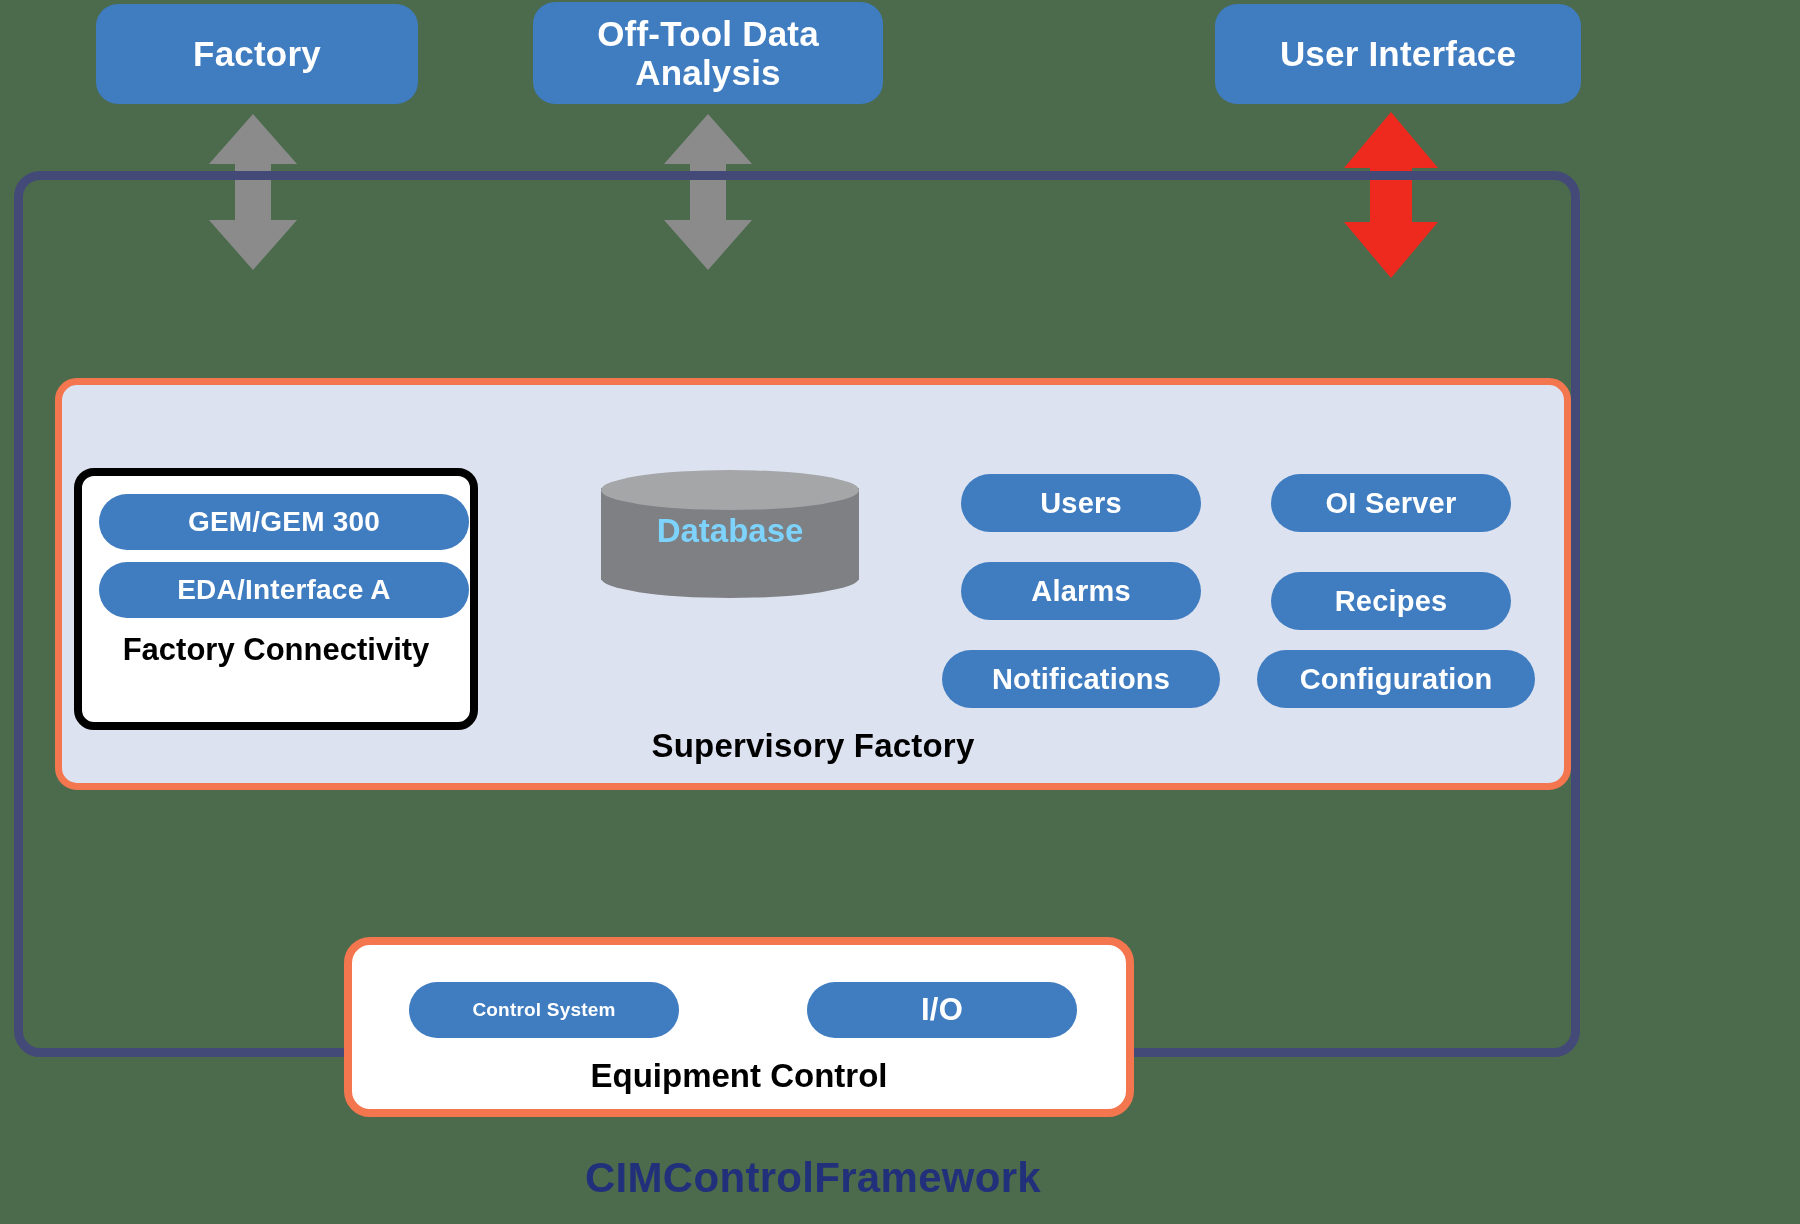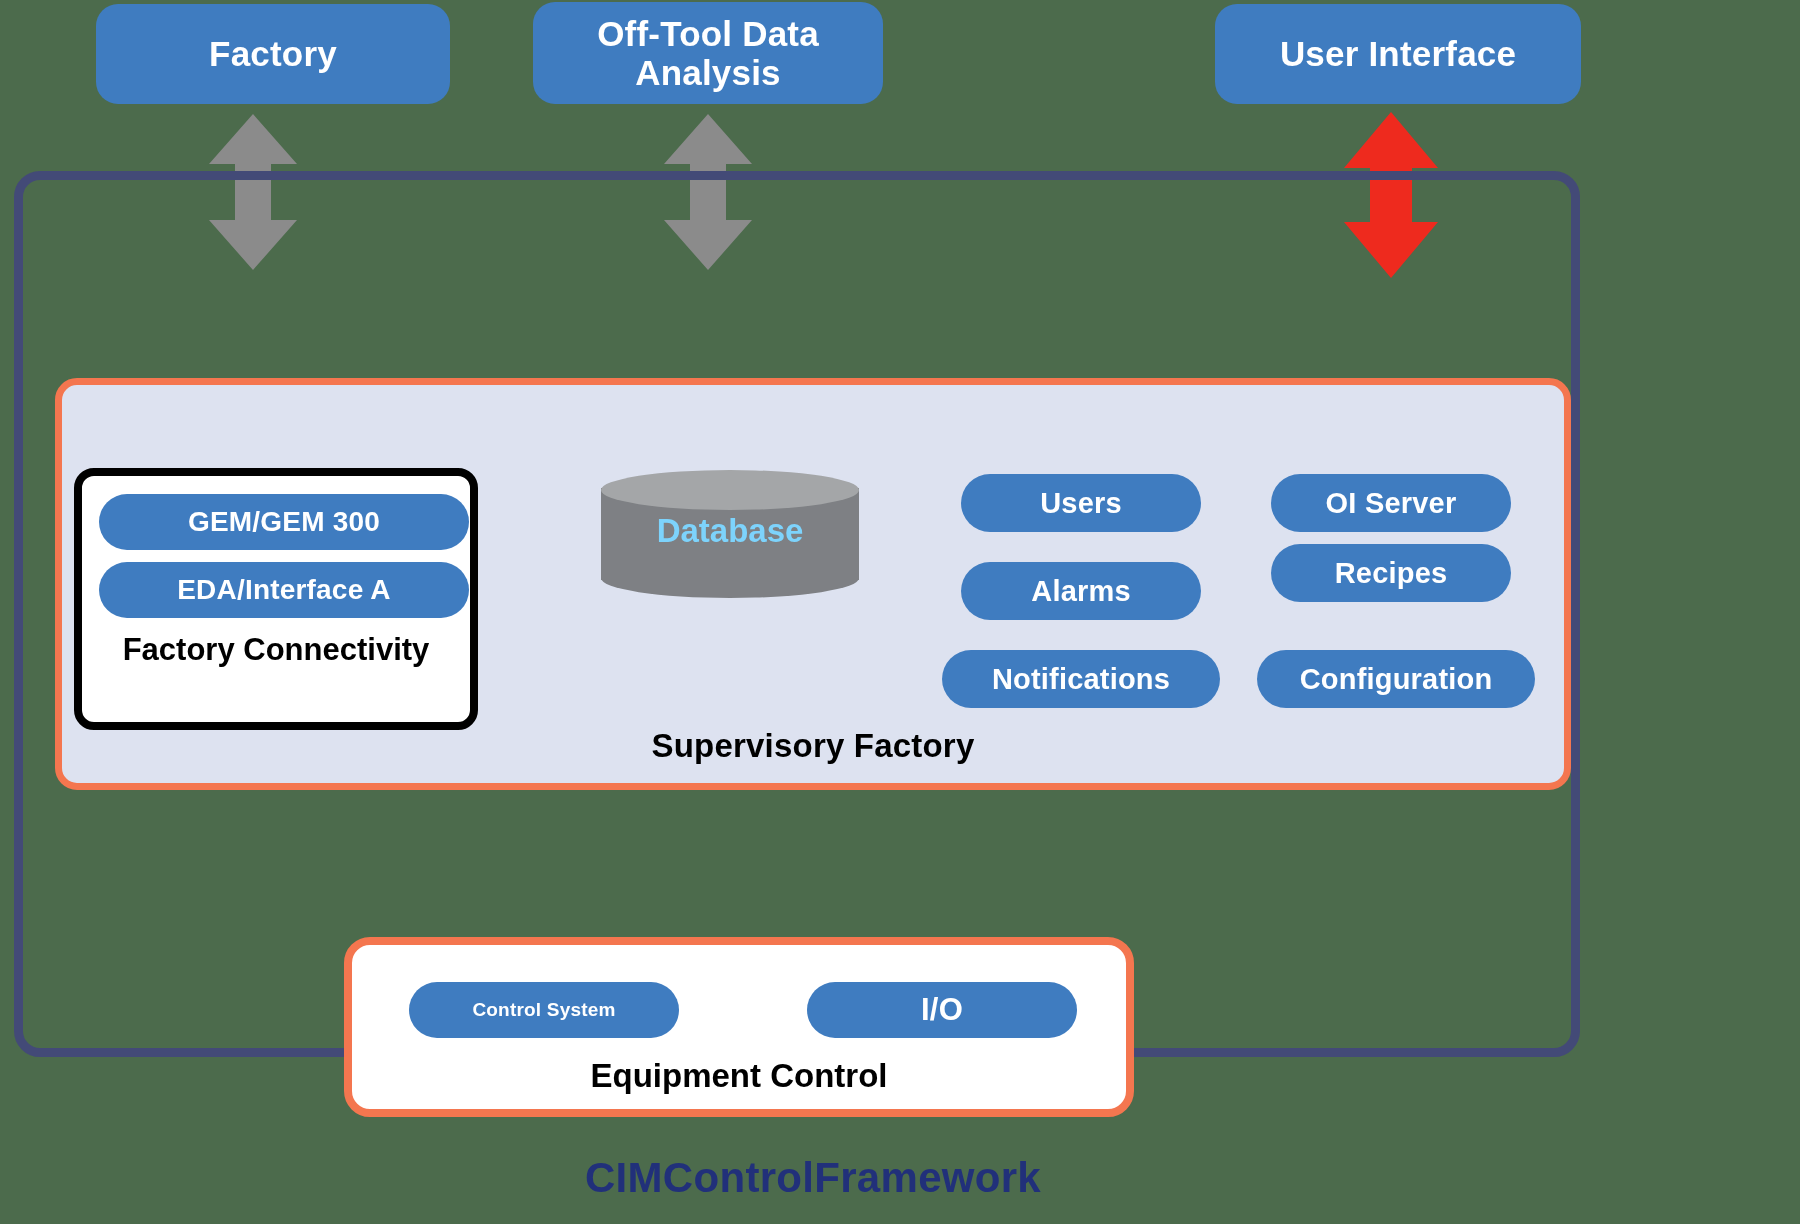--- a/index.html
+++ b/index.html
@@ -41,21 +41,21 @@
     font-weight: bold;
     display: flex;
     align-items: center;
     justify-content: center;
     text-align: center;
     letter-spacing: .2px;
     box-sizing: border-box;
   }
 
   
-  #box-factory      { left: 96px;   top: 4px;  width: 354px; height: 100px; font-size: 35px; }
+  #box-factory      { left: 96px;   top: 4px;  width: 322px; height: 100px; font-size: 35px; }
   #box-offtool      { left: 533px;  top: 2px;  width: 350px; height: 102px; font-size: 35px; }
   #box-ui           { left: 1215px; top: 4px;  width: 366px; height: 100px; font-size: 35px; }
 
   
   .arrow {
     position: absolute;
   }
 
   
   #framework-container {
@@ -166,21 +166,21 @@
     color: #7dd3fc;
     z-index: 3;
   }
 
   
   .col-pill { position: absolute; font-size: 29px; }
   #sc-a-0 { left: 938px;  top: 294px; width: 240px; height: 58px; }
   #sc-a-1 { left: 938px;  top: 382px; width: 240px; height: 58px; }
   #sc-a-2 { left: 919px;  top: 470px; width: 278px; height: 58px; }
   #sc-b-0 { left: 1248px; top: 294px; width: 240px; height: 58px; }
-  #sc-b-1 { left: 1248px; top: 364px; width: 240px; height: 58px; }
+  #sc-b-1 { left: 1248px; top: 392px; width: 240px; height: 58px; }
   #sc-b-2 { left: 1234px; top: 470px; width: 278px; height: 58px; }
 
   
   #equipment-control {
     position: absolute;
     left: 321px;
     top: 757px;
     width: 790px;
     height: 180px;
     background: #ffffff;

